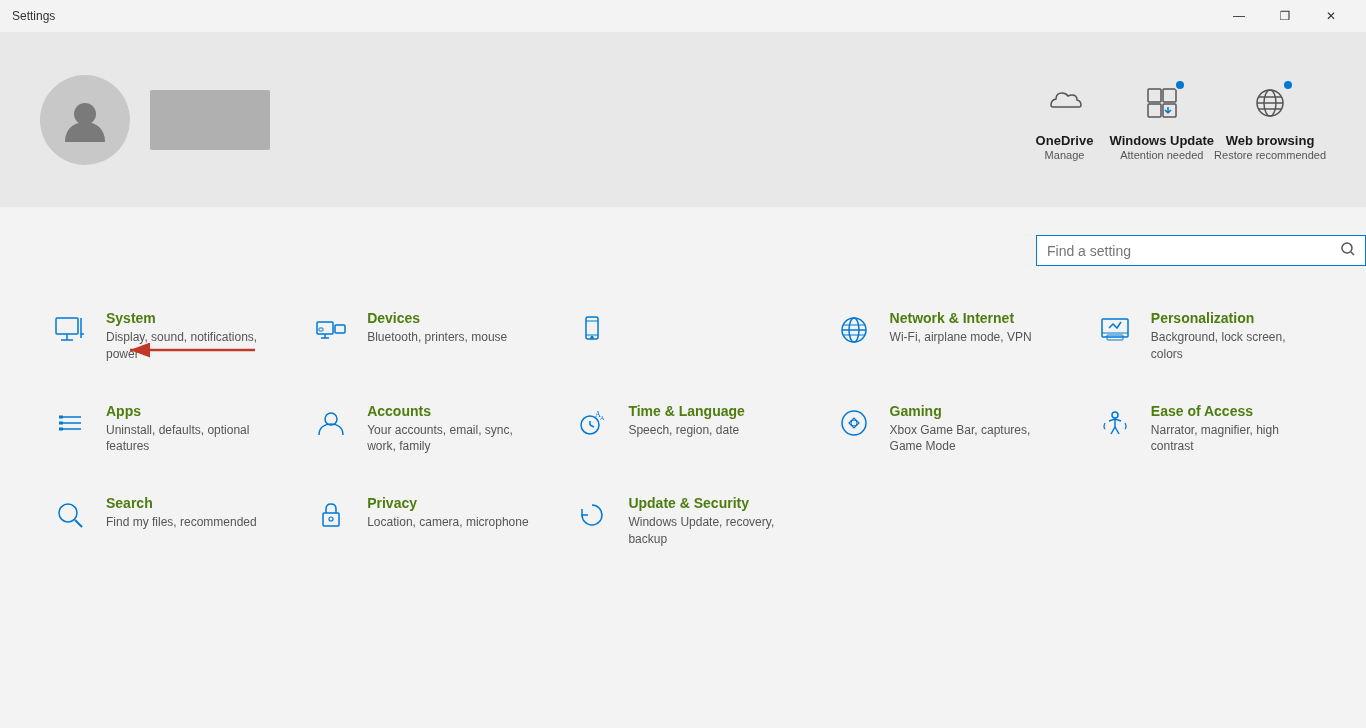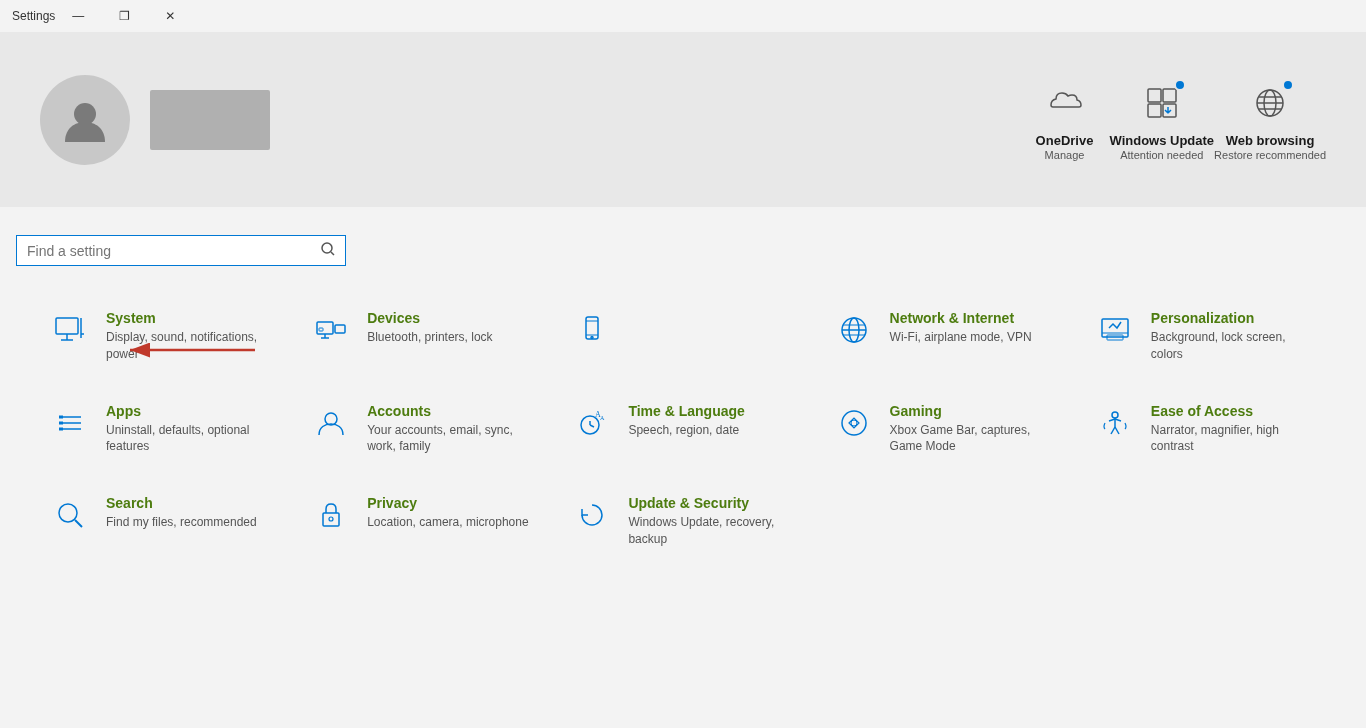--- a/index.html
+++ b/index.html
@@ -8,21 +8,21 @@
       background: #f3f3f3;
       width: 1366px;
       height: 728px;
       overflow: hidden;
       position: relative;
     }
     
     .title-bar {
       display: flex;
       align-items: center;
-      justify-content: flex-start;
+      justify-content: space-between;
       padding: 0 12px;
       height: 32px;
       background: #f3f3f3;
     }
     .title-bar-title {
       font-size: 12px;
       color: #333;
     }
     .title-bar-controls {
       display: flex;
@@ -118,22 +118,22 @@
     .shortcut-sublabel {
       font-size: 11px;
       color: #555;
       text-align: center;
       margin-top: 1px;
     }
 
     
     .search-section {
       display: flex;
-      justify-content: flex-start;
-      padding: 28px 16px 24px;
+      justify-content: flex-end;
+      padding: 28px 0 24px;
     }
     .search-box {
       display: flex;
       align-items: center;
       width: 330px;
       border: 1.5px solid #0078d4;
       background: white;
       padding: 6px 10px;
     }
     .search-input {
@@ -307,21 +307,21 @@
       <svg viewBox="0 0 32 32">
         <rect x="2" y="8" width="16" height="12" rx="1" stroke="#0078d4" stroke-width="1.5" fill="none"></rect>
         <rect x="20" y="11" width="10" height="8" rx="1" stroke="#0078d4" stroke-width="1.5" fill="none"></rect>
         <line x1="10" y1="20" x2="10" y2="24" stroke="#0078d4" stroke-width="1.5"></line>
         <line x1="6" y1="24" x2="14" y2="24" stroke="#0078d4" stroke-width="1.5"></line>
         <rect x="4" y="14" width="4" height="3" rx="0.5" stroke="#0078d4" stroke-width="1" fill="none"></rect>
       </svg>
     </div>
     <div class="setting-text">
       <div class="setting-title">Devices</div>
-      <div class="setting-desc">Bluetooth, printers, lock</div>
+      <div class="setting-desc">Bluetooth, printers, mouse</div>
     </div>
   </div>
 
   <div class="setting-item">
     <div class="setting-icon">
       <svg viewBox="0 0 32 32">
         <rect x="10" y="3" width="12" height="22" rx="2" stroke="#0078d4" stroke-width="1.5" fill="none"></rect>
         <line x1="10" y1="7" x2="22" y2="7" stroke="#0078d4" stroke-width="1"></line>
         <line x1="10" y1="21" x2="22" y2="21" stroke="#0078d4" stroke-width="1"></line>
         <circle cx="16" cy="23.5" r="1" stroke="#0078d4" fill="none"></circle>

